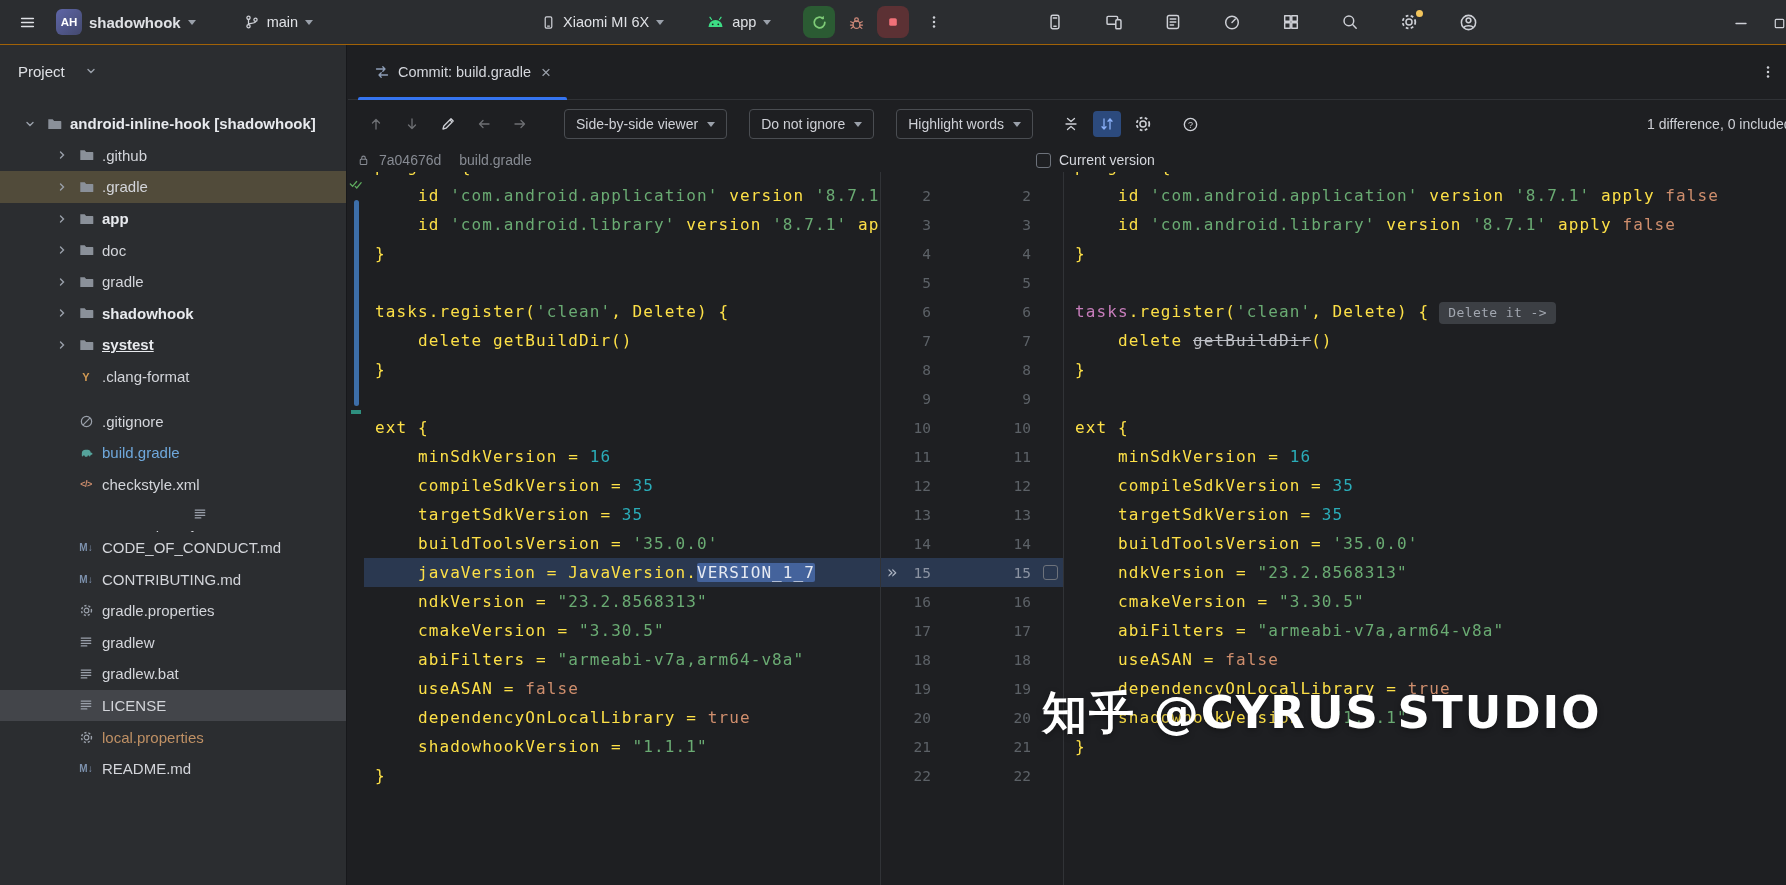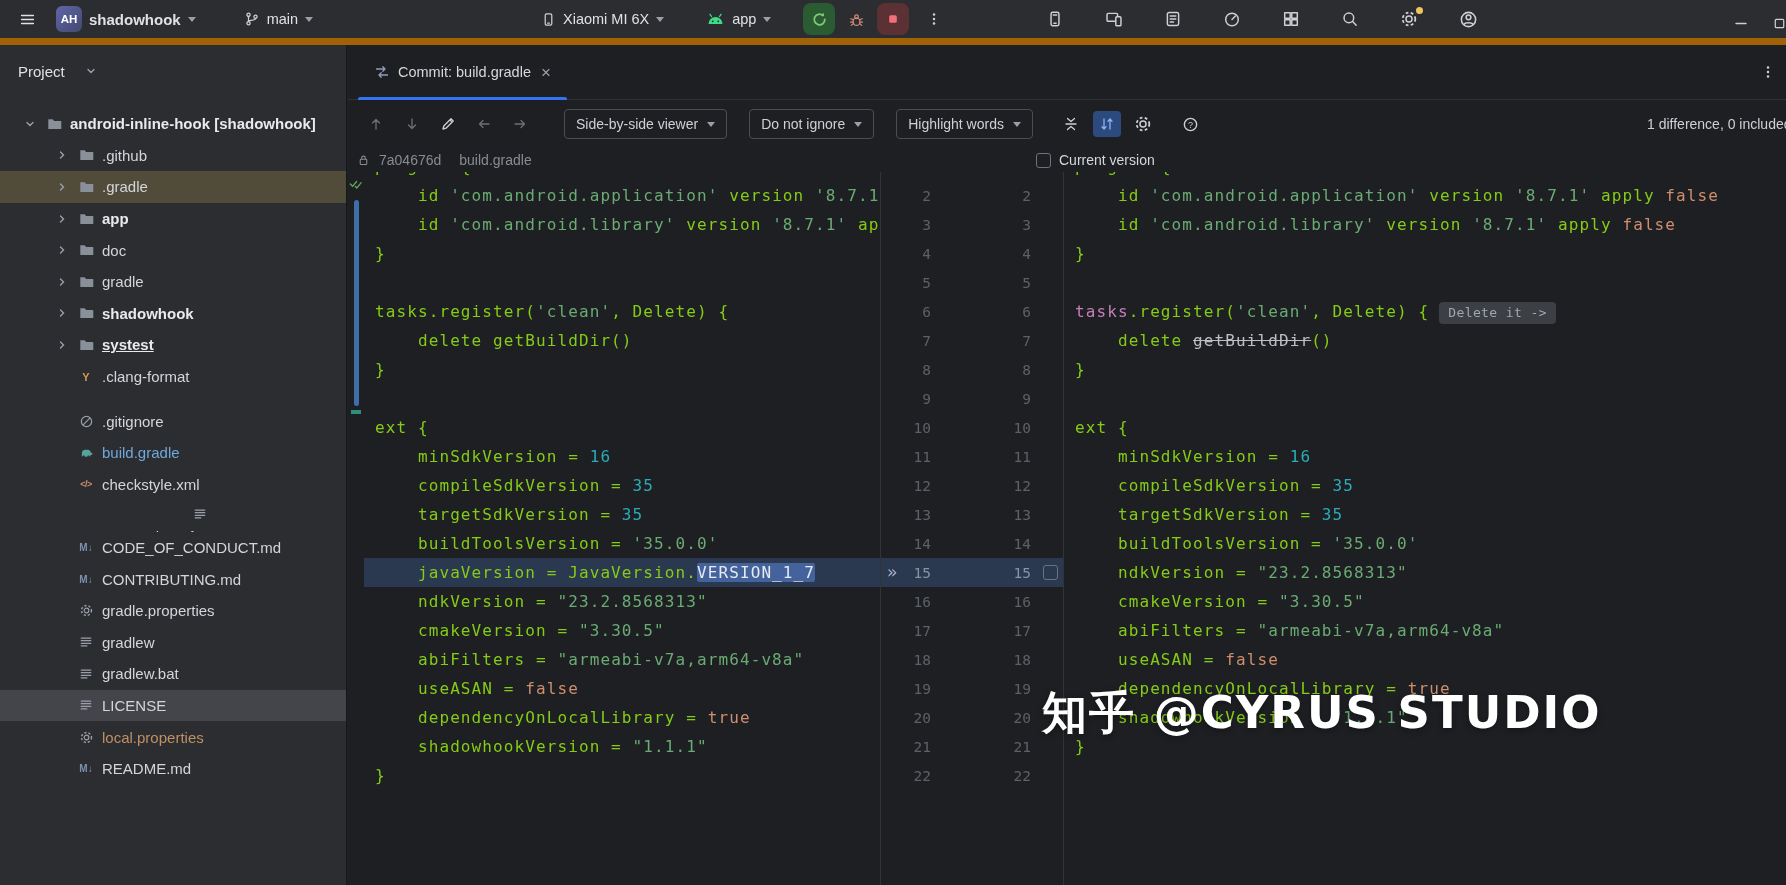--- a/index.html
+++ b/index.html
@@ -3,21 +3,21 @@
 <meta charset="utf-8">
 <style>
   html,body{margin:0;padding:0;background:#101114;}
   #app{position:relative;width:1786px;height:885px;background:#1e1f22;overflow:hidden;
        font-family:"Liberation Sans",sans-serif;color:#d5d7dd;-webkit-font-smoothing:antialiased;}
   svg{display:block}
   .ifx{display:flex;align-items:center;justify-content:center}
 
   
   .main-toolbar{position:absolute;top:0;left:0;right:0;height:45px;background:#2b2d30;
-    border-bottom:7px solid #a16207;box-sizing:border-box;}
+    border-bottom:1px solid #a16207;box-sizing:border-box;}
   .tb-left{position:absolute;left:12px;top:0;bottom:0;display:flex;align-items:center;}
   .tb-widget{display:flex;align-items:center;gap:7px;padding:4px 6px;border-radius:6px;cursor:pointer}
   .proj-badge{width:26px;height:26px;border-radius:6px;background:linear-gradient(135deg,#5f66a8,#43496e);
     display:flex;align-items:center;justify-content:center;font-size:11.5px;font-weight:bold;color:#fff}
   .tb-name{font-size:15px;font-weight:600;color:#dfe1e5}
   .tb-label{font-size:14.5px;color:#dfe1e5}
   .caret{width:0;height:0;border-left:4px solid transparent;border-right:4px solid transparent;border-top:5px solid #9aa0aa}
   .tb-center{position:absolute;left:535px;top:0;bottom:0;display:flex;align-items:center;}
   .sq-btn{width:32px;height:32px;border-radius:8px;display:flex;align-items:center;justify-content:center;cursor:pointer}
   .run-btn{background:#2b5b33;margin-left:26px}
@@ -80,21 +80,21 @@
   .vmark{position:absolute;left:3px;top:238px;width:10px;height:4px;background:#2e8f7f}
   .pane{position:absolute;top:0;bottom:0;overflow:hidden;cursor:text}
   .pane-left{left:16px;width:516px}
   .gutter{position:absolute;left:532px;width:184px;top:0;bottom:0;overflow:hidden;
     border-left:1px solid #313337;border-right:1px solid #313337;box-sizing:border-box}
   .pane-right{left:716px;right:0}
   .scroll{margin-top:-20px}
   .crow{height:29px;line-height:29px;white-space:pre;overflow:hidden;padding-left:11px;
     font-family:"DejaVu Sans Mono",monospace;font-size:16px;letter-spacing:1.1px;color:#bcbec4}
   .crow.sel{background:#2a3850}
-  .tk-p{color:#84cc16}.tk-s{color:#6aab73}.tk-n{color:#2aacb8}.tk-k{color:#cf8e6d}.tk-m{color:#c77dbb}
+  .tk-p{color:#fde047}.tk-s{color:#6aab73}.tk-n{color:#2aacb8}.tk-k{color:#cf8e6d}.tk-m{color:#c77dbb}
   .tk-w{background:#44639c;color:#e6eaf2;border-radius:2px}
   .tk-wi{background:#44639c;color:#e6eaf2;border-radius:2px;font-style:italic}
   .tk-x{text-decoration:line-through}
   .tk-h{display:inline-block;background:#3c3f44;color:#a2a7b0;border-radius:4px;padding:0 9px;margin-left:10px;
     font-size:13px;line-height:22px;letter-spacing:.4px;vertical-align:middle}
   .grow{height:29px;display:flex;align-items:center;position:relative;
     font-family:"DejaVu Sans Mono",monospace;font-size:14.5px;color:#5c6167}
   .grow.sel{background:#2a3850;color:#8b93a2}
   .ln-l{width:50px;text-align:right;flex:none}
   .ln-r{width:100px;text-align:right;flex:none}

